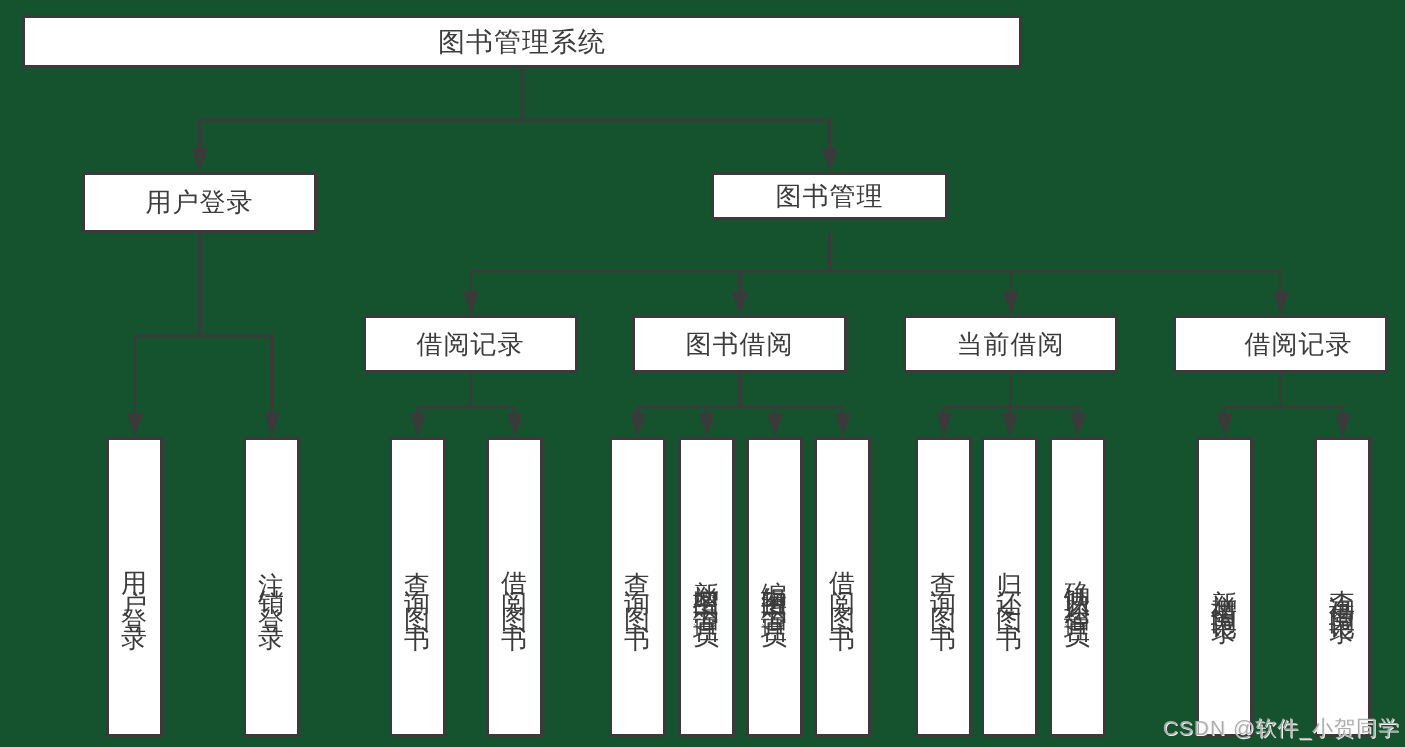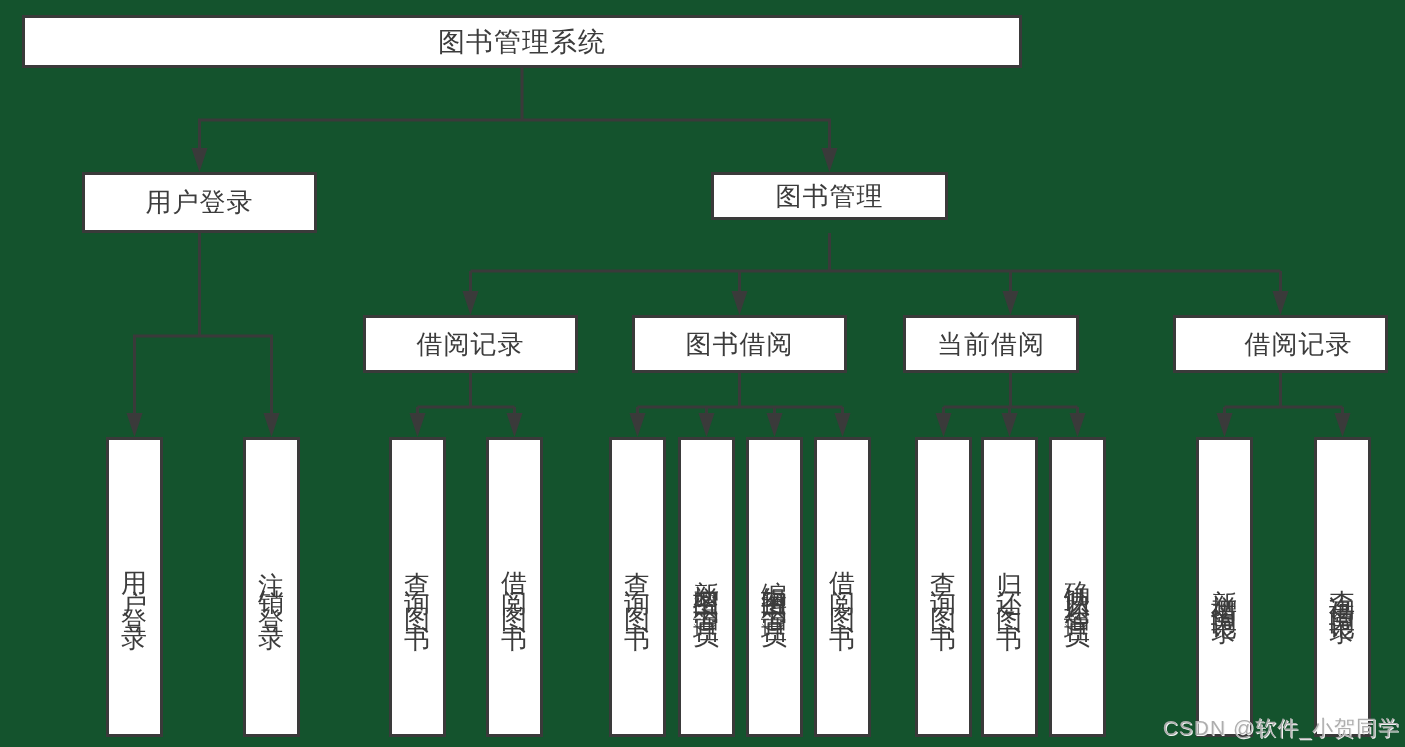--- a/index.html
+++ b/index.html
@@ -99,21 +99,21 @@
     </g>
   </svg>
 
   <div class="node h-node root-node" style="left:22px; top:15px; width:1000px; height:53px;">图书管理系统</div>
 
   <div class="node h-node" style="left:82px; top:172px; width:235px; height:61px;">用户登录</div>
   <div class="node h-node" style="left:711px; top:172px; width:237px; height:48px;">图书管理</div>
 
   <div class="node h-node" style="left:363px; top:315px; width:215px; height:58px;">借阅记录</div>
   <div class="node h-node" style="left:632px; top:315px; width:215px; height:58px;">图书借阅</div>
-  <div class="node h-node" style="left:903px; top:315px; width:176px; height:58px;">当前借阅</div>
+  <div class="node h-node" style="left:903px; top:315px; width:215px; height:58px;">当前借阅</div>
   <div class="node h-node" style="left:1173px; top:315px; width:215px; height:58px;padding-left:36px;">借阅记录</div>
 
   <div class="node v-node v-loose" style="left:106px; top:437px; width:57px; height:300px;">用户登录</div>
   <div class="node v-node v-loose" style="left:243px; top:437px; width:57px; height:300px;">注销登录</div>
 
   <div class="node v-node v-loose" style="left:389px; top:437px; width:57px; height:300px;">查询图书</div>
   <div class="node v-node v-loose" style="left:486px; top:437px; width:57px; height:300px;">借阅图书</div>
 
   <div class="node v-node v-loose" style="left:609px; top:437px; width:57px; height:300px;">查询图书</div>
   <div class="node v-node v-tight" style="left:678px; top:437px; width:57px; height:300px;">新增图书（管理员）</div>

